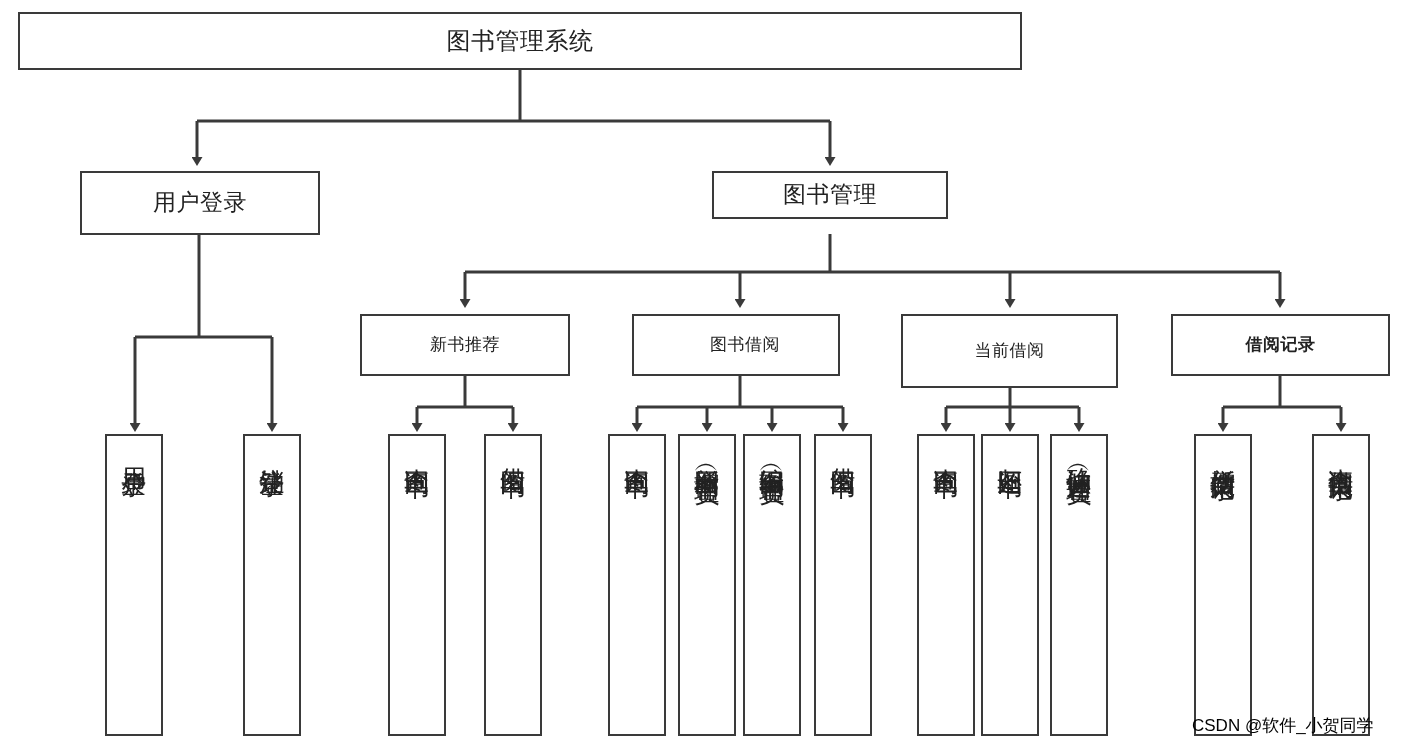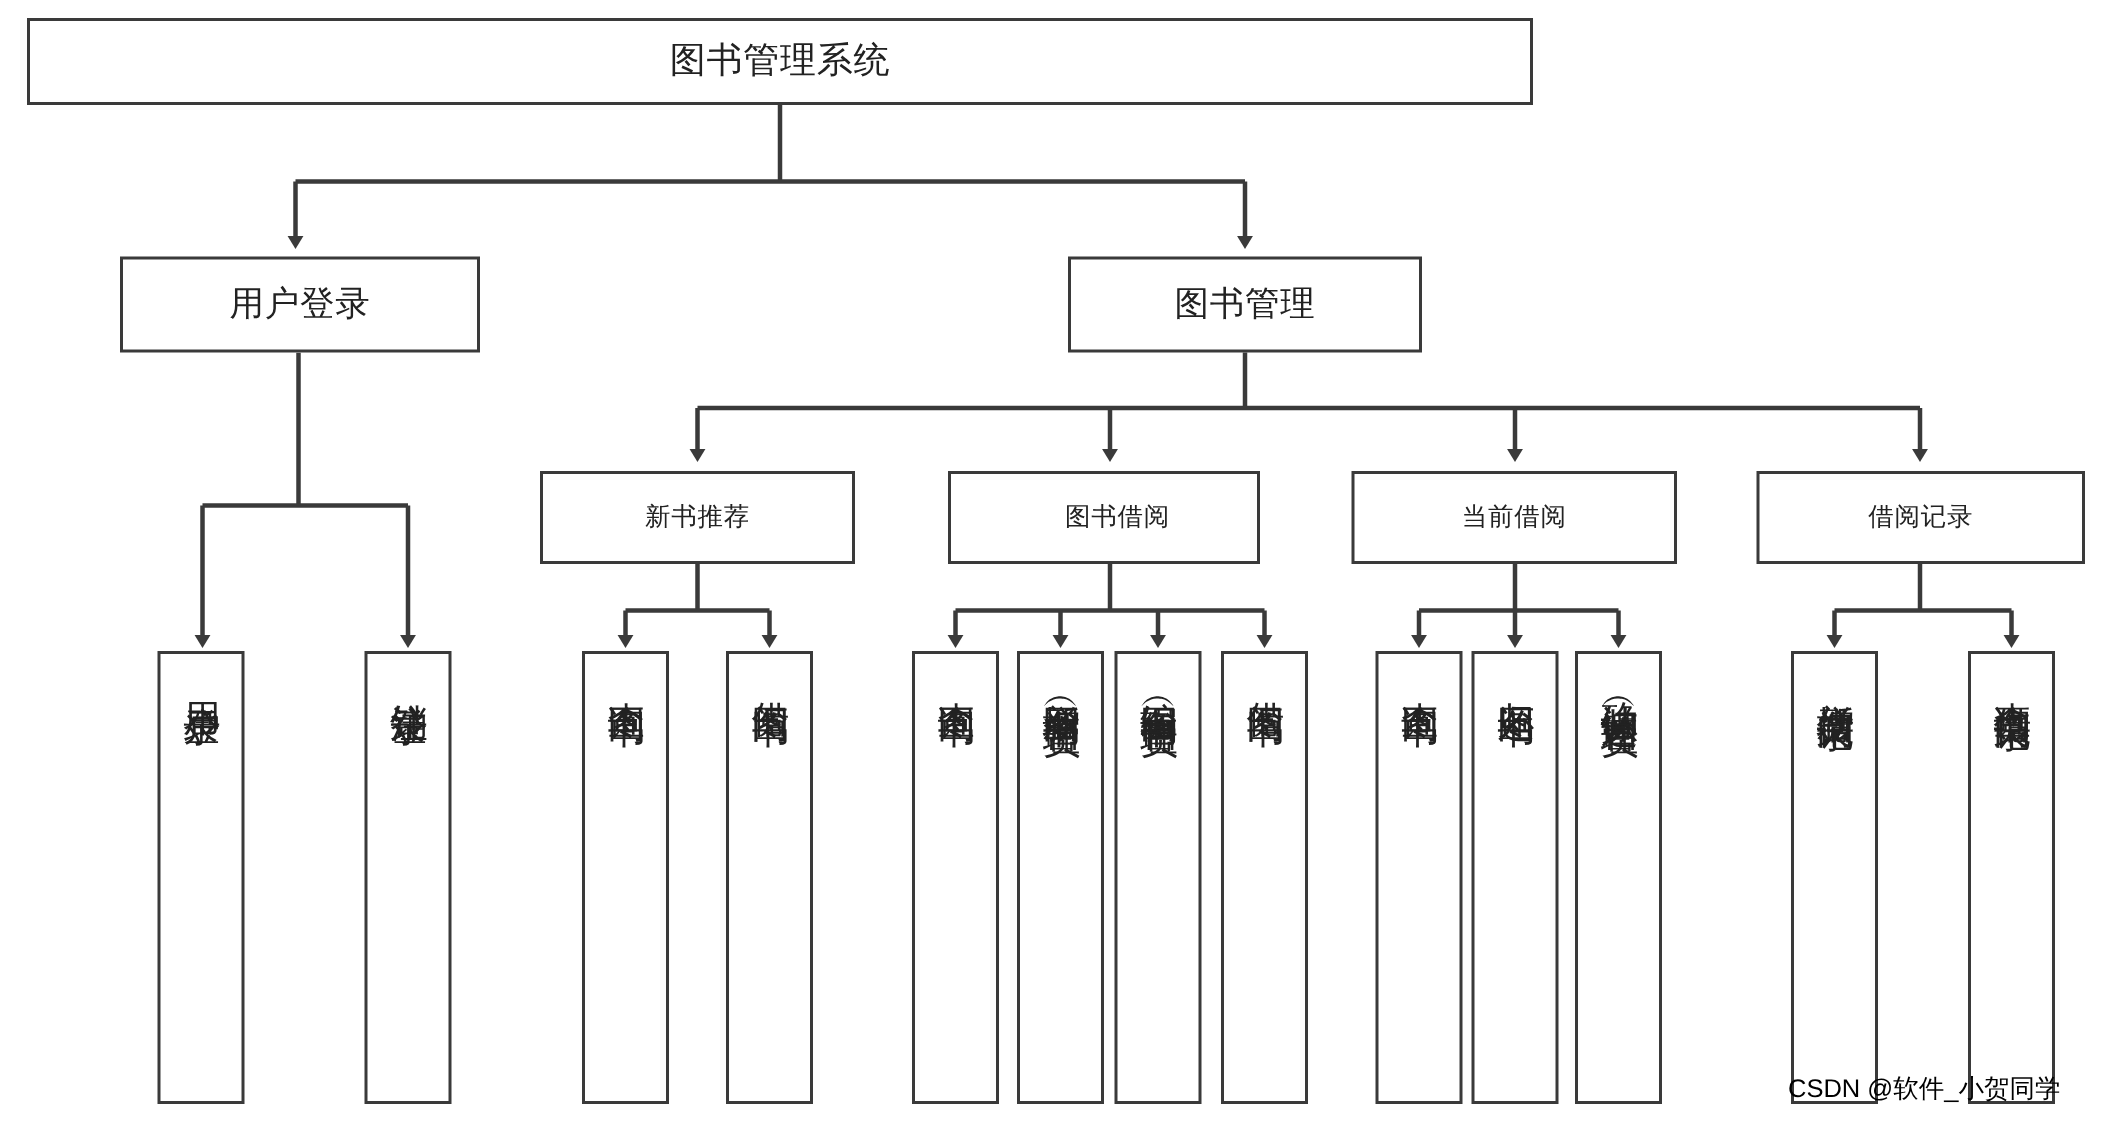--- a/index.html
+++ b/index.html
@@ -128,37 +128,37 @@
   </svg>
 
   <div class="node horizontal root" style="left:18px; top:12px; width:1004px; height:58px;">
     <span class="label">图书管理系统</span>
   </div>
 
   <div class="node horizontal level1" style="left:80px; top:171px; width:240px; height:64px;">
     <span class="label">用户登录</span>
   </div>
 
-  <div class="node horizontal level1" style="left:712px; top:171px; width:236px; height:64px;">
+  <div class="node horizontal level1" style="left:712px; top:171px; width:236px; height:48px;">
     <span class="label">图书管理</span>
   </div>
 
   <div class="node horizontal level2" style="left:360px; top:314px; width:210px; height:62px;">
     <span class="label">新书推荐</span>
   </div>
 
   <div class="node horizontal level2" style="left:632px; top:314px; width:208px; height:62px;padding-left:18px;">
     <span class="label">图书借阅</span>
   </div>
 
-  <div class="node horizontal level2" style="left:901px; top:314px; width:217px; height:62px;">
+  <div class="node horizontal level2" style="left:901px; top:314px; width:217px; height:74px;">
     <span class="label">当前借阅</span>
   </div>
 
-  <div class="node horizontal level2" style="left:1171px; top:314px; width:219px; height:62px;">
+  <div class="node horizontal level2" style="left:1171px; top:314px; width:219px; height:62px;font-weight:bold;">
     <span class="label">借阅记录</span>
   </div>
 
   <div class="node vertical" style="left:105px; top:434px; width:58px; height:302px;">
     <span class="label">用户登录</span>
   </div>
 
   <div class="node vertical" style="left:243px; top:434px; width:58px; height:302px;">
     <span class="label">注销登录</span>
   </div>

